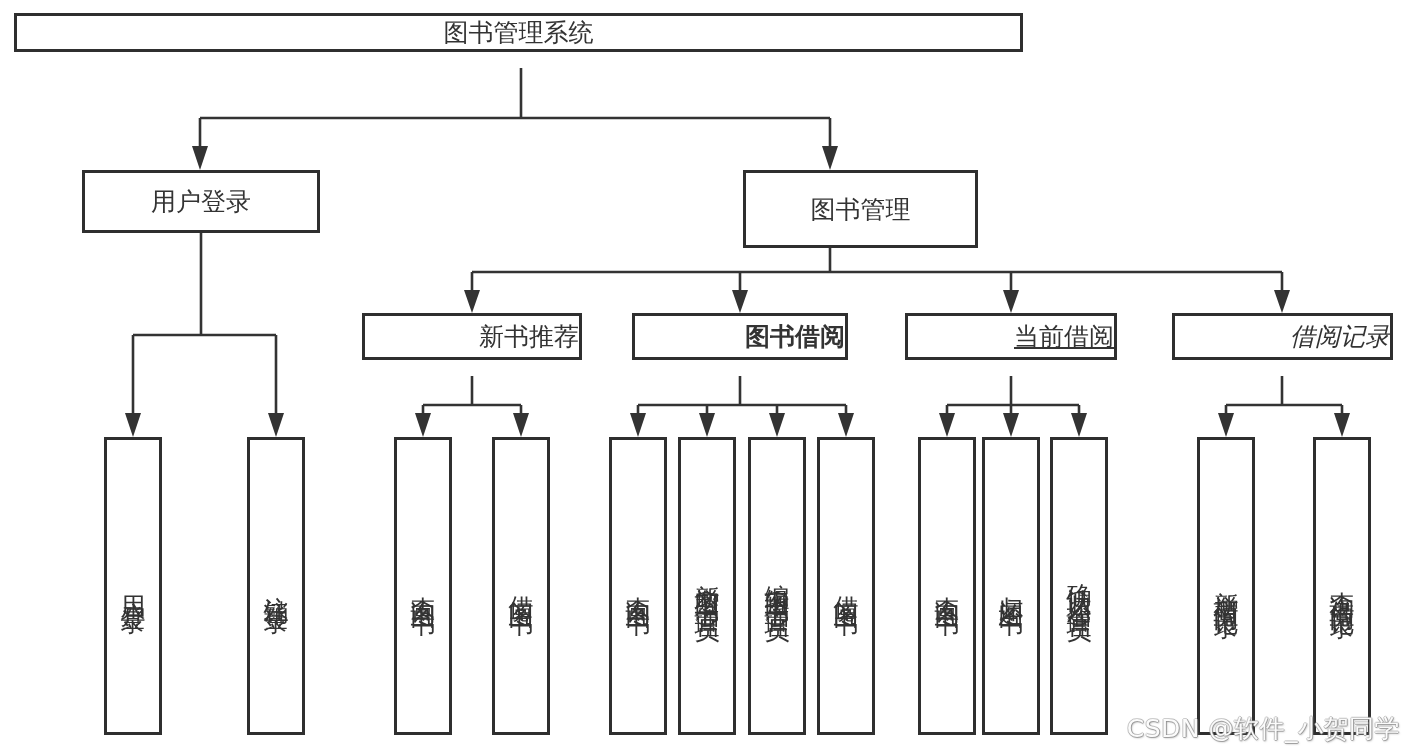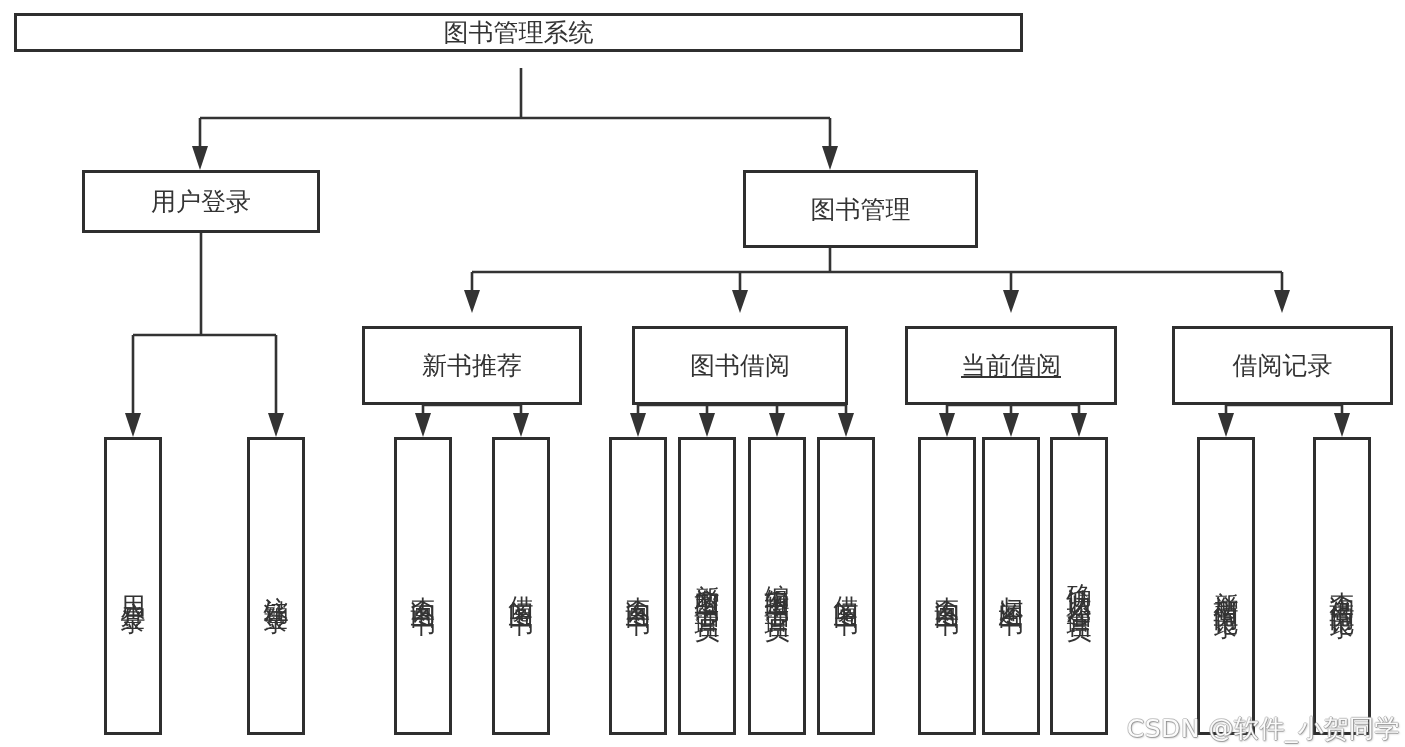--- a/index.html
+++ b/index.html
@@ -39,25 +39,25 @@
     align-items: center;
     justify-content: center;
     color: #333333;
     font-size: 25px;
     line-height: 1;
     white-space: nowrap;
   }
   .node.root   { left: 14px;  top: 13px;  width: 1009px; height: 39px; }
   .node.lv2a   { left: 82px;  top: 170px; width: 238px;  height: 63px; }
   .node.lv2b   { left: 712px; top: 170px; width: 235px;  height: 78px; margin-left: 31px; }
-  .node.lv3    { top: 326px; height: 79px; }
+  .node.lv3    { top: 313px; height: 47px; justify-content: flex-end; }
   .node.lv3a   { left: 362px;  width: 220px; }
-  .node.lv3b   { left: 632px;  width: 216px; }
+  .node.lv3b   { left: 632px;  width: 216px; font-weight: bold; }
   .node.lv3c   { left: 905px;  width: 212px; text-decoration: underline; }
-  .node.lv3d   { left: 1172px; width: 221px; }
+  .node.lv3d   { left: 1172px; width: 221px; font-style: italic; }
   .node.leaf   { top: 437px; height: 298px; width: 58px; }
   .node.leaf span {
     writing-mode: vertical-rl;
     text-orientation: mixed;
     letter-spacing: 5px;
     font-size: 25px;
   }
   .leaf.p1  { left: 104px;  }
   .leaf.p2  { left: 247px;  }
   .leaf.p3  { left: 394px;  }

